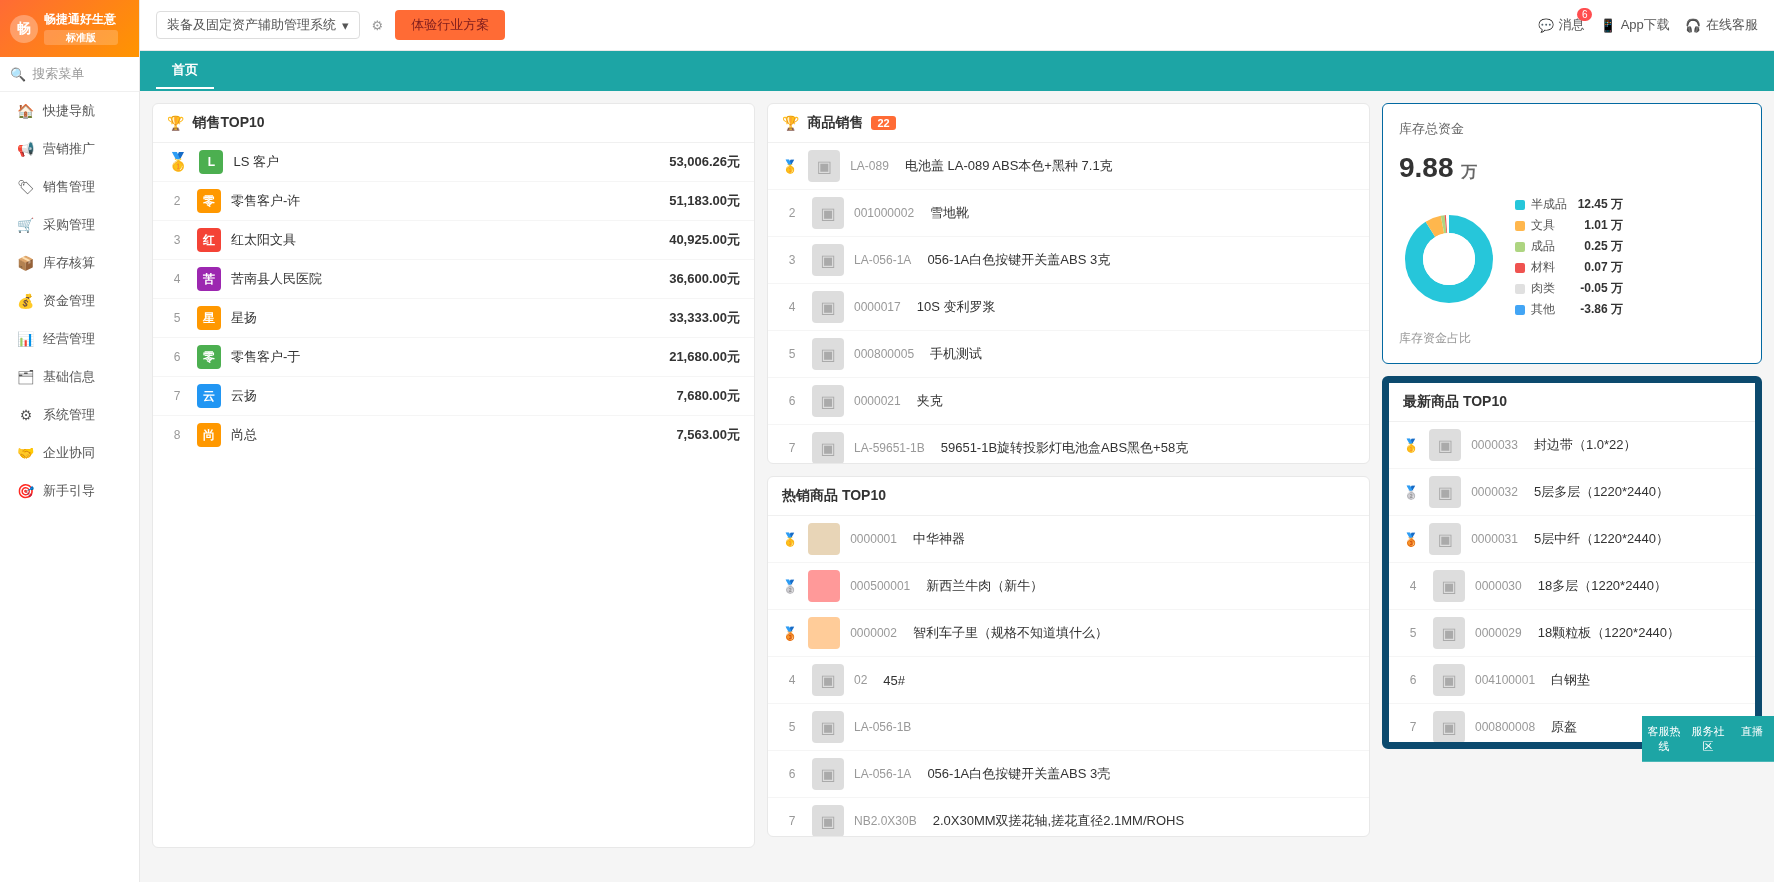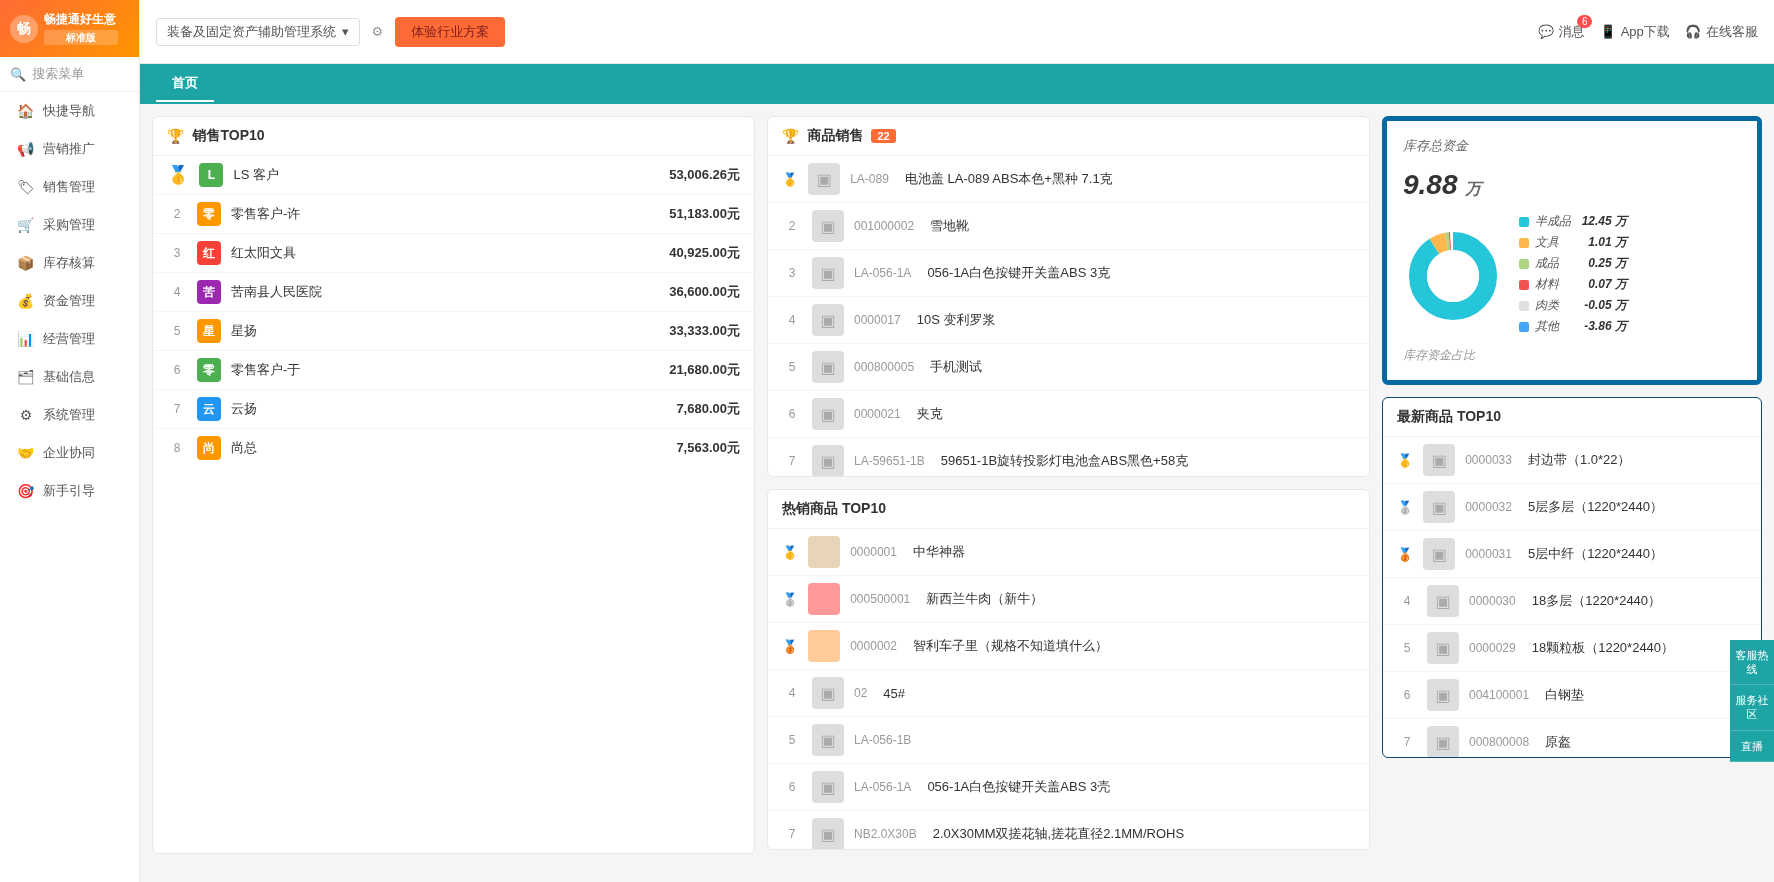--- a/index.html
+++ b/index.html
@@ -48,21 +48,21 @@
       color: #555;
       cursor: pointer;
       font-size: 13px;
       border-left: 3px solid transparent;
     }
     .sidebar-item .s-icon { width: 18px; height: 18px; display: flex; align-items: center; justify-content: center; font-size: 14px; }
 
     
     .main-area { flex: 1; display: flex; flex-direction: column; overflow: hidden; }
     .topbar {
-      height: 64px;
+      height: 51px;
       background: #fff;
       border-bottom: 1px solid #e8e8e8;
       display: flex; align-items: center; padding: 17px 16px; gap: 12px;
     }
     .topbar-system {
       display: flex; align-items: center; gap: 6px;
       font-size: 13px; color: #555;
       border: 1px solid #ddd;
       border-radius: 4px;
       padding: 4px 10px;
@@ -126,55 +126,55 @@
 
     
     .thumb {
       width: 32px; height: 32px; border-radius: 4px;
       background: #e8e8e8; display: flex; align-items: center; justify-content: center;
       color: #999; font-size: 10px; flex-shrink: 0; overflow: hidden;
     }
 
     
     .inventory-panel { grid-column: 3; grid-row: 1 / 3; display: flex; flex-direction: column; gap: 12px; }
-    .inv-card { background: #fff; border-radius: 6px; border: 5px solid #0369a1; padding: 16px; font-style: italic; }
+    .inv-card { background: #fff; border-radius: 6px; border: 1px solid #0369a1; padding: 16px; }
     .inv-title { font-size: 13px; color: #666; margin-bottom: 8px; }
 
     
     .donut-section { display: flex; align-items: center; gap: 16px; margin-top: 12px; }
     .donut-svg { width: 100px; height: 100px; flex-shrink: 0; }
     .legend { font-size: 12px; }
     .legend-item { display: flex; align-items: center; gap: 6px; margin-bottom: 4px; }
     .legend-dot { width: 10px; height: 10px; border-radius: 2px; flex-shrink: 0; }
     .legend-label { color: #555; flex: 1; }
     .legend-value { color: #333; font-weight: bold; text-align: right; min-width: 50px; }
     .inv-footer { font-size: 12px; color: #999; margin-top: 8px; }
 
     
-    .new-products-panel { background: #fff; border-radius: 6px; border: 1px solid #0c4a6e; }
+    .new-products-panel { background: #fff; border-radius: 6px; border: 7px solid #0c4a6e; }
     .new-prod-item {
       display: flex; align-items: center; gap: 10px;
       padding: 7px 14px;
       border-bottom: 1px solid #f5f5f5;
       font-size: 13px;
     }
     .new-prod-item:last-child { border-bottom: none; }
 
     
     .hot-products { background: #fff; border-radius: 6px; border: 1px solid #e8e8e8; }
 
     
     .scroll-list { max-height: 320px; overflow-y: auto; }
     .scroll-list::-webkit-scrollbar { width: 4px; }
     .scroll-list::-webkit-scrollbar-thumb { background: #ddd; border-radius: 2px; }
 
     
     .float-btns {
       position: fixed; right: 0; bottom: 120px;
-      display: flex; flex-direction: column;
+      display: flex; flex-direction: row;
       z-index: 100;
     }
     .float-btn {
       background: #1da5a5; color: #fff;
       width: 44px; padding: 8px 4px;
       text-align: center; font-size: 11px;
       cursor: pointer; line-height: 1.3;
       border-bottom: 1px solid rgba(255,255,255,0.2);
     }
 

